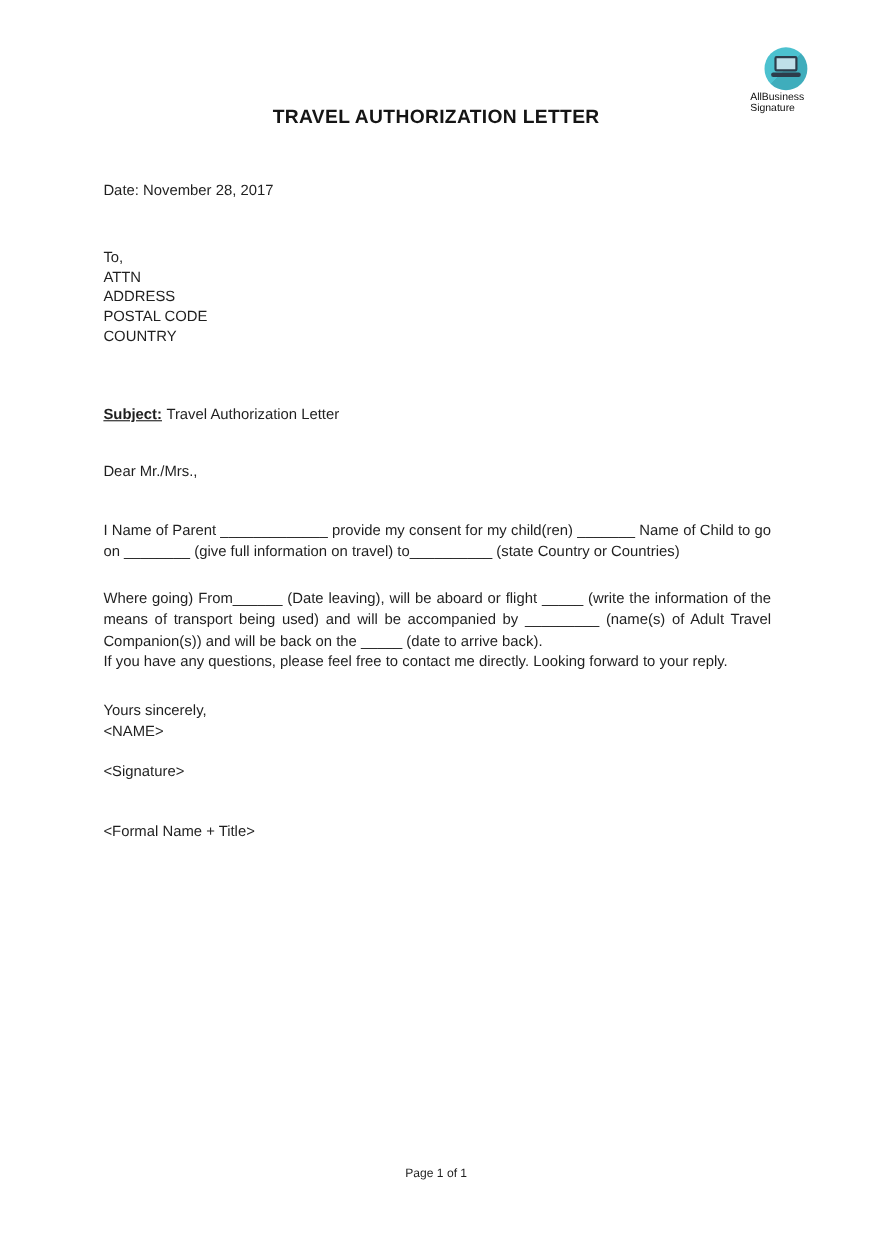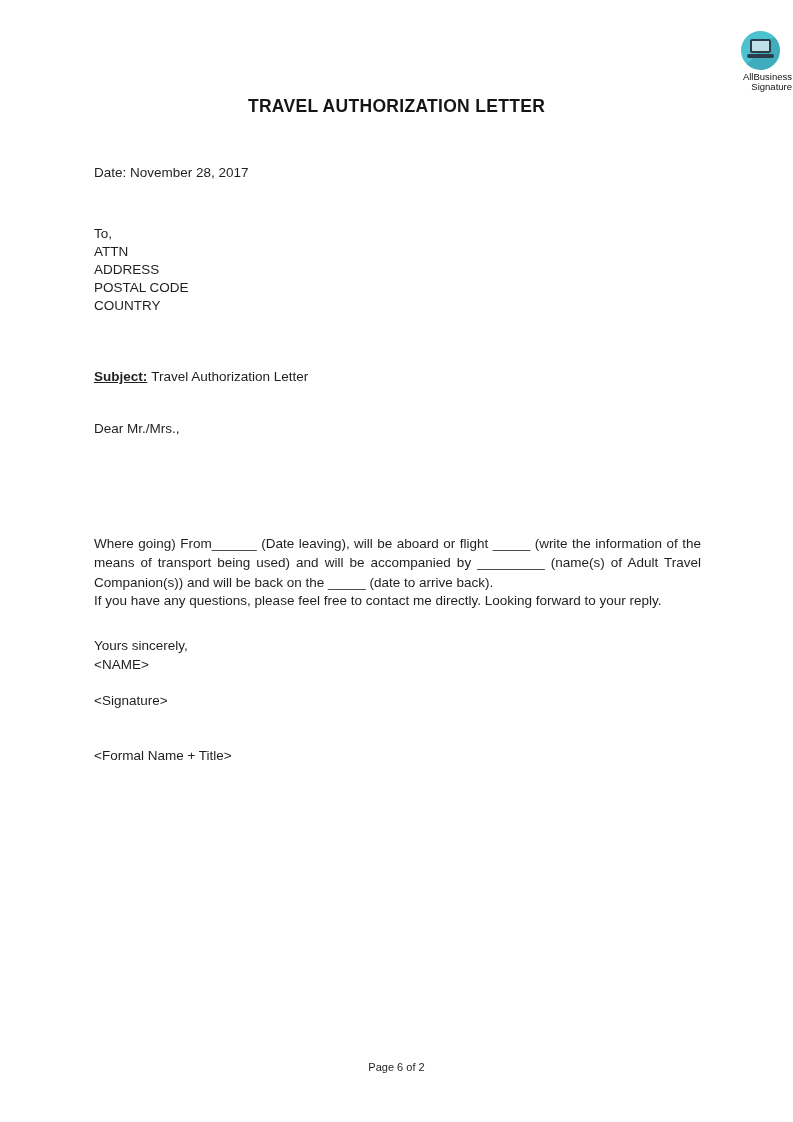--- a/index.html
+++ b/index.html
@@ -6,21 +6,21 @@
   .page {
     position: relative;
     width: 793px;
     height: 1122px;
     background: #ffffff;
     font-family: "Liberation Sans", "DejaVu Sans", sans-serif;
     color: #1f1f1f;
     overflow: hidden;
   }
   
-  .logo { position: absolute; top: 31px; left: 682px; width: 64px; text-align: right; margin-left: 46px; }
+  .logo { position: absolute; top: 43px; left: 682px; width: 64px; text-align: left; }
   .logo-circle {
     width: 39px; height: 39px; border-radius: 50%;
     margin: 0 auto;
     background: linear-gradient(135deg, #4cc1cf 50%, #3fadbc 50%);
     overflow: hidden;
   }
   .laptop { margin-top: 8px; }
   .laptop-screen {
     width: 17px; height: 10px;
     border: 2px solid #2d3c4b;
@@ -95,24 +95,25 @@
     <div>POSTAL CODE</div>
     <div>COUNTRY</div>
   </div>
 
   <div class="txt subject-line">
     <span class="subject-label">Subject:</span><span>Travel Authorization Letter</span>
   </div>
 
   <div class="txt salutation">Dear Mr./Mrs.,</div>
 
+  <p class="para para-1 justify">I Name of Parent _____________ provide my consent for my child(ren) _______ Name of Child to go on ________ (give full information on travel) to__________ (state Country or Countries)</p>
   <p class="para para-2 justify">Where going) From______ (Date leaving), will be aboard or flight _____ (write the information of the means of transport being used) and will be accompanied by _________ (name(s) of Adult Travel Companion(s)) and will be back on the _____ (date to arrive back).</p>
   <p class="para para-3">If you have any questions, please feel free to contact me directly. Looking forward to your reply.</p>
 
   <div class="txt closing">Yours sincerely,</div>
 
   <div class="txt sig-1">&lt;NAME&gt;</div>
   <div class="txt sig-2">&lt;Signature&gt;</div>
   <div class="txt sig-3">&lt;Formal Name + Title&gt;</div>
 
-  <div class="footer">Page 6 of 2</div>
+  <div class="footer">Page 1 of 1</div>
 
 </div>
 
 </body></html>

